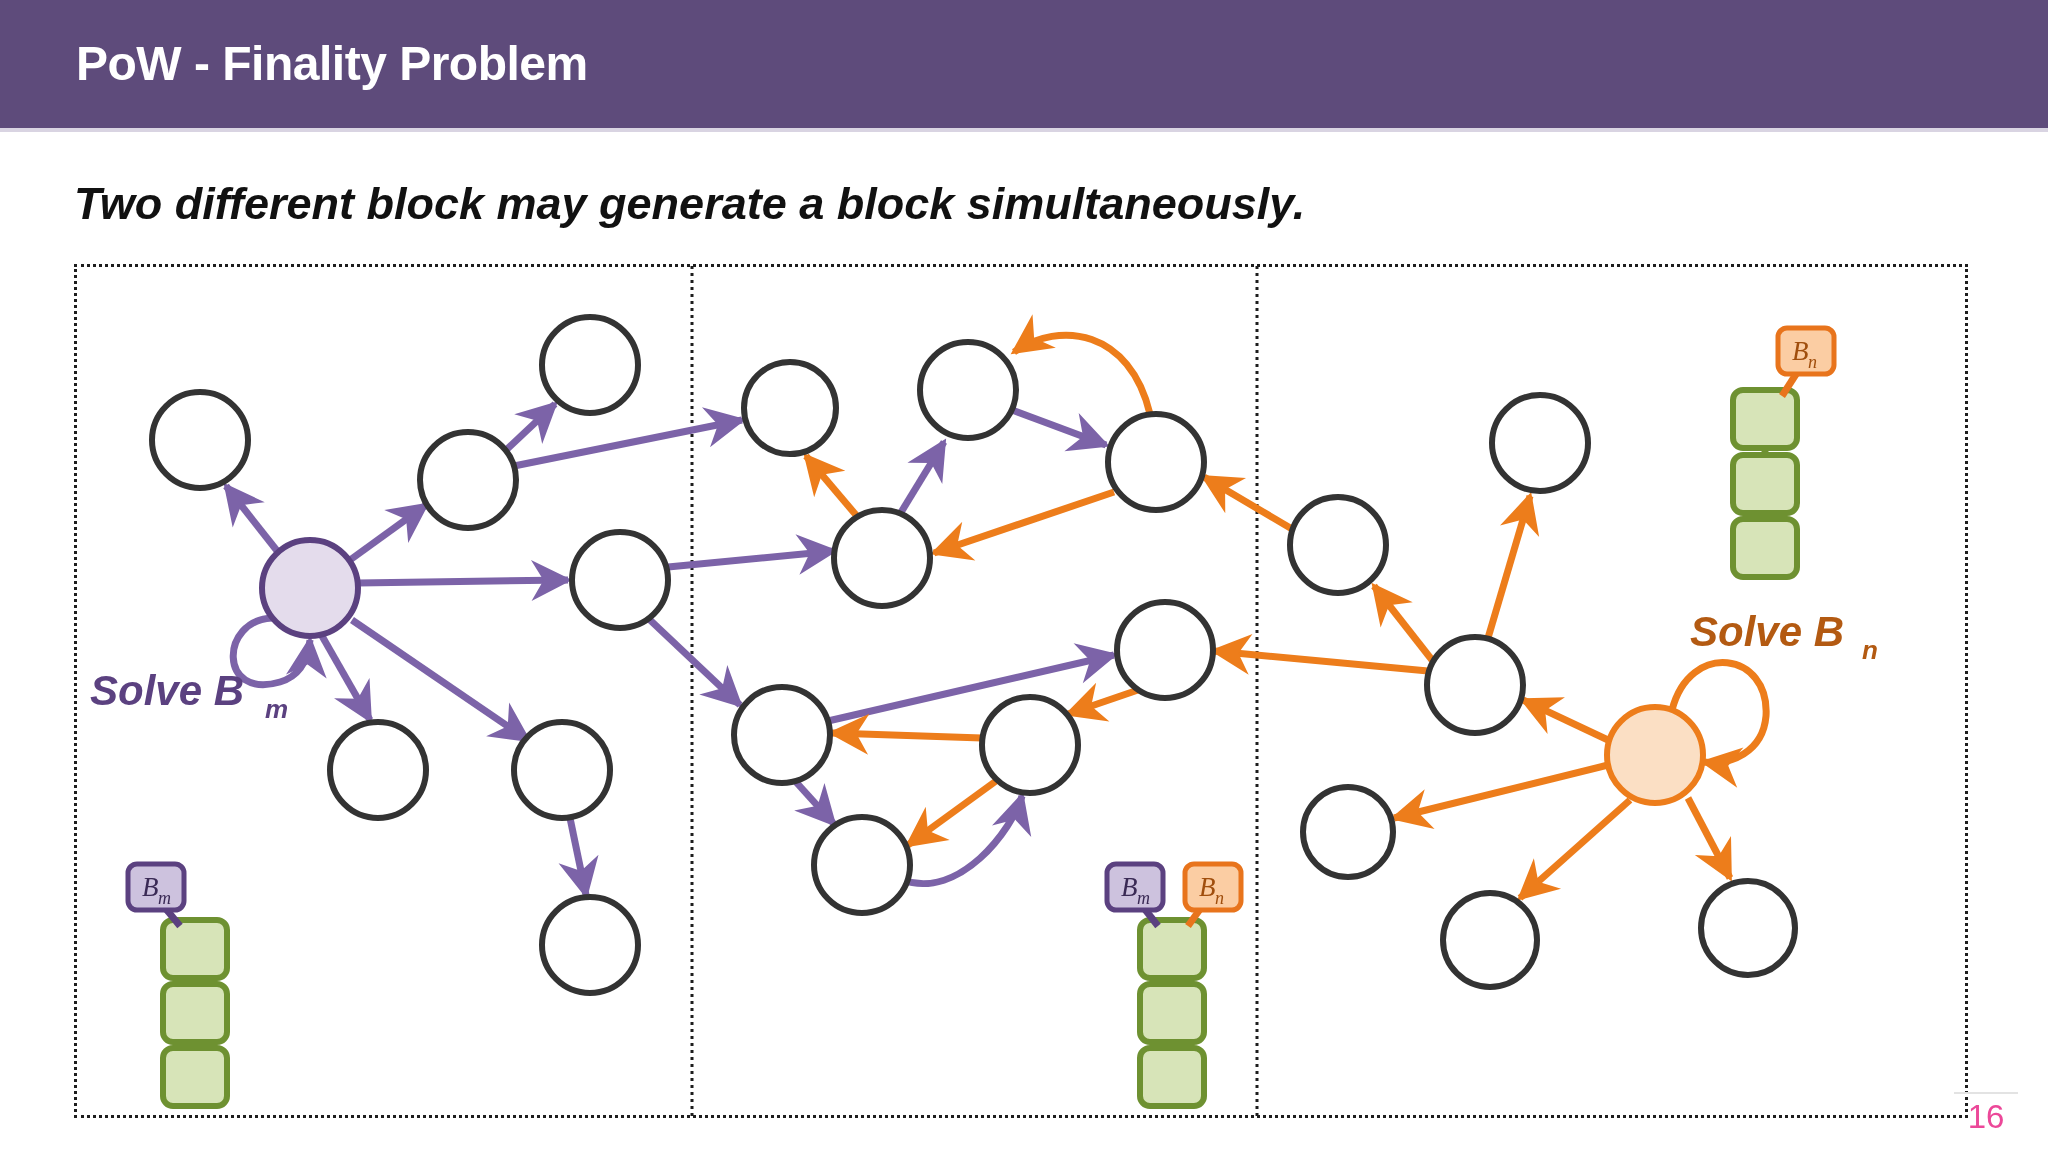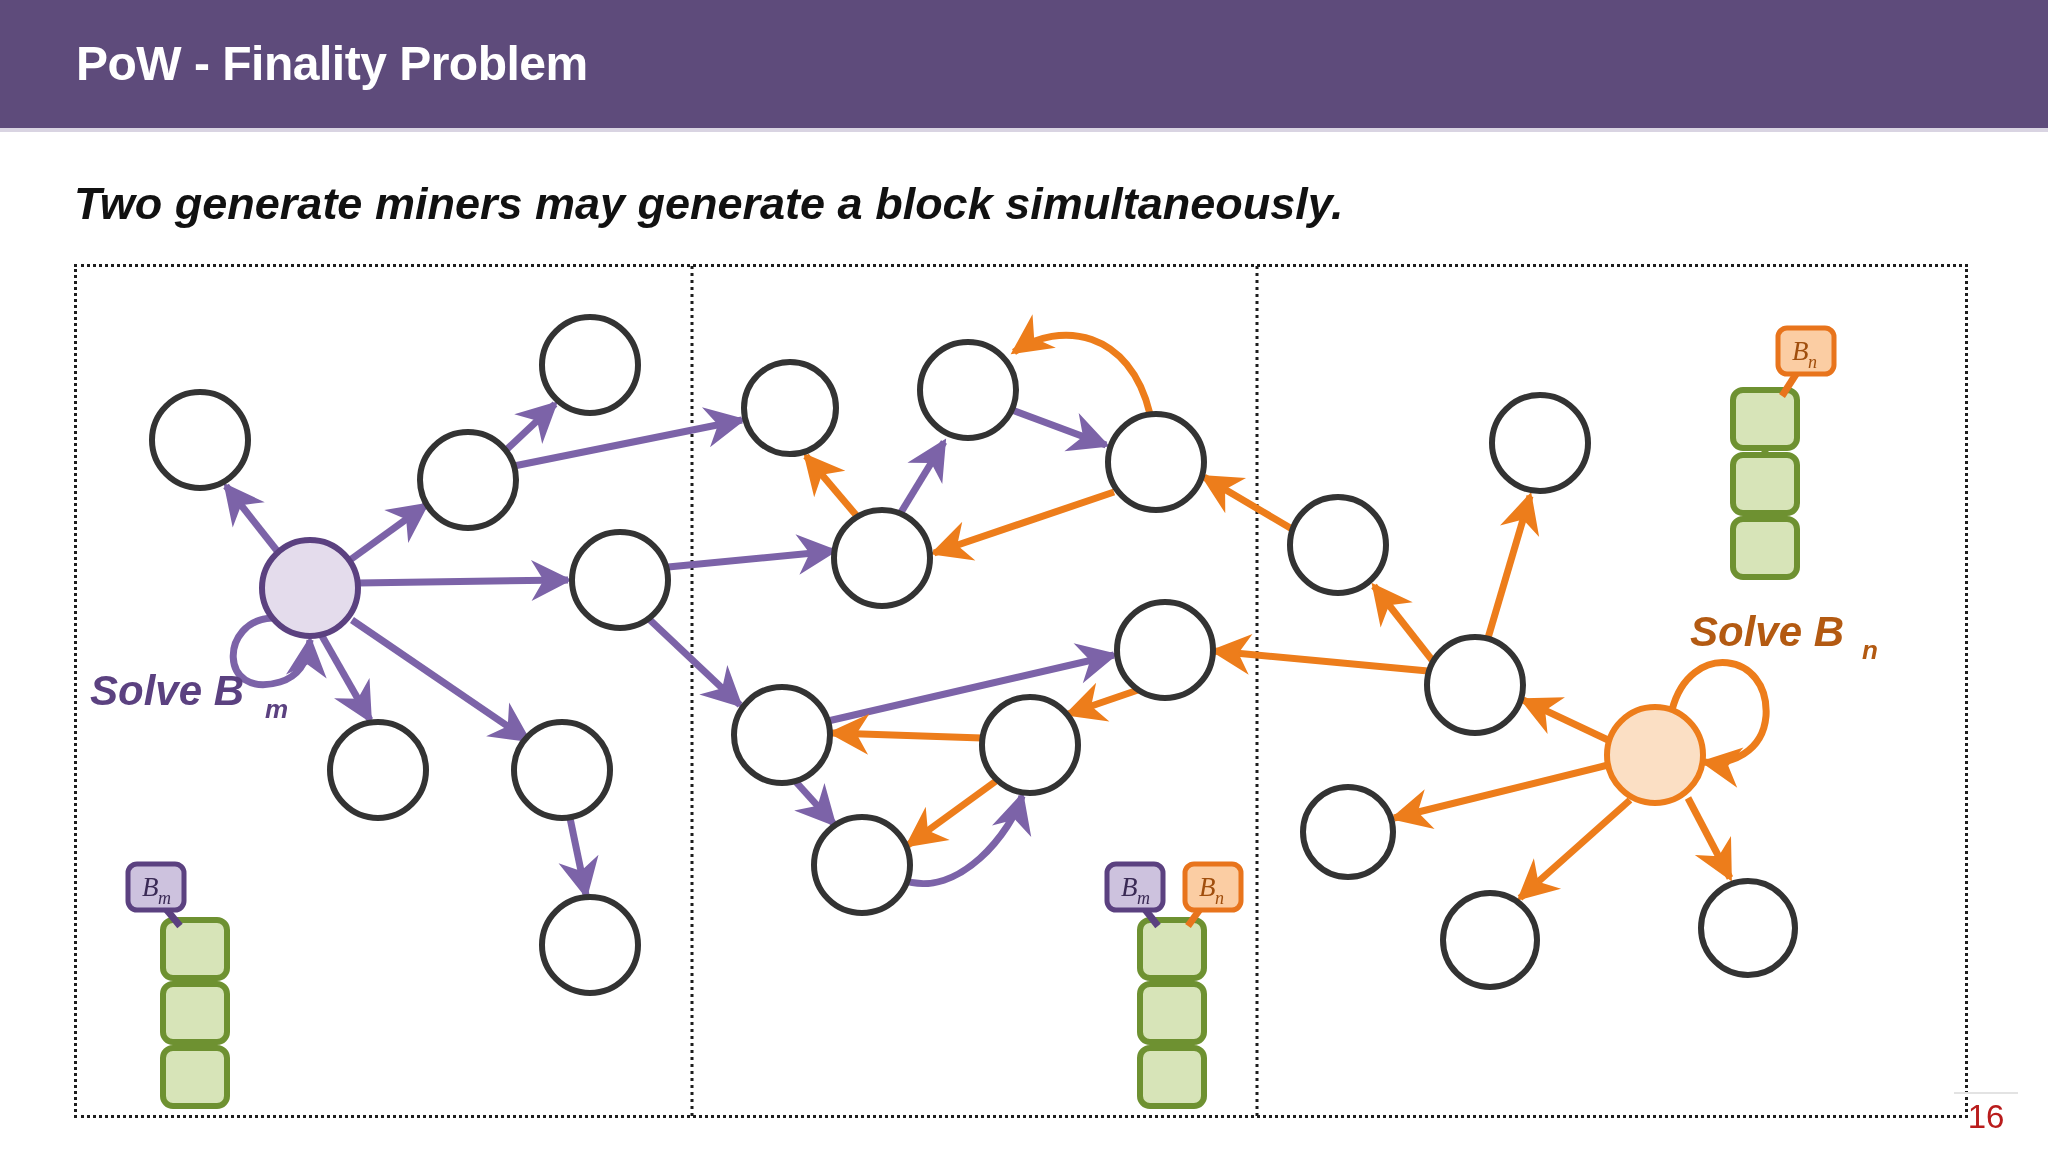--- a/index.html
+++ b/index.html
@@ -83,37 +83,37 @@
     height: 1152px;
     pointer-events: none;
   }
 
   
   #page-number {
     position: absolute;
     right: 30px;
     bottom: 16px;
     font-size: 33px;
-    color: #b91c1c;
+    color: #ec4899;
     padding-top: 4px;
     border-top: 2px solid #e3e3e3;
     min-width: 64px;
     text-align: center;
   }
 </style>
 </head>
 <body>
 
 <div id="slide">
 
   <div id="header"></div>
   <div id="header-underline"></div>
   <div id="slide-title">PoW - Finality Problem</div>
 
-  <div id="subtitle">Two generate miners may generate a block simultaneously.</div>
+  <div id="subtitle">Two different block may generate a block simultaneously.</div>
 
   <div id="diagram-frame"></div>
 
   <svg id="svg-canvas" viewBox="0 0 2048 1152" xmlns="http://www.w3.org/2000/svg">
     <defs>
       <marker id="arrowPurple" viewBox="0 0 12 12" refX="10" refY="6" markerWidth="7" markerHeight="7" orient="auto-start-reverse">
         <path d="M1,1 L11,6 L1,11 L4,6 Z" fill="#7C63A8"></path>
       </marker>
       <marker id="arrowOrange" viewBox="0 0 12 12" refX="10" refY="6" markerWidth="7" markerHeight="7" orient="auto-start-reverse">
         <path d="M1,1 L11,6 L1,11 L4,6 Z" fill="#ED7D1B"></path>

